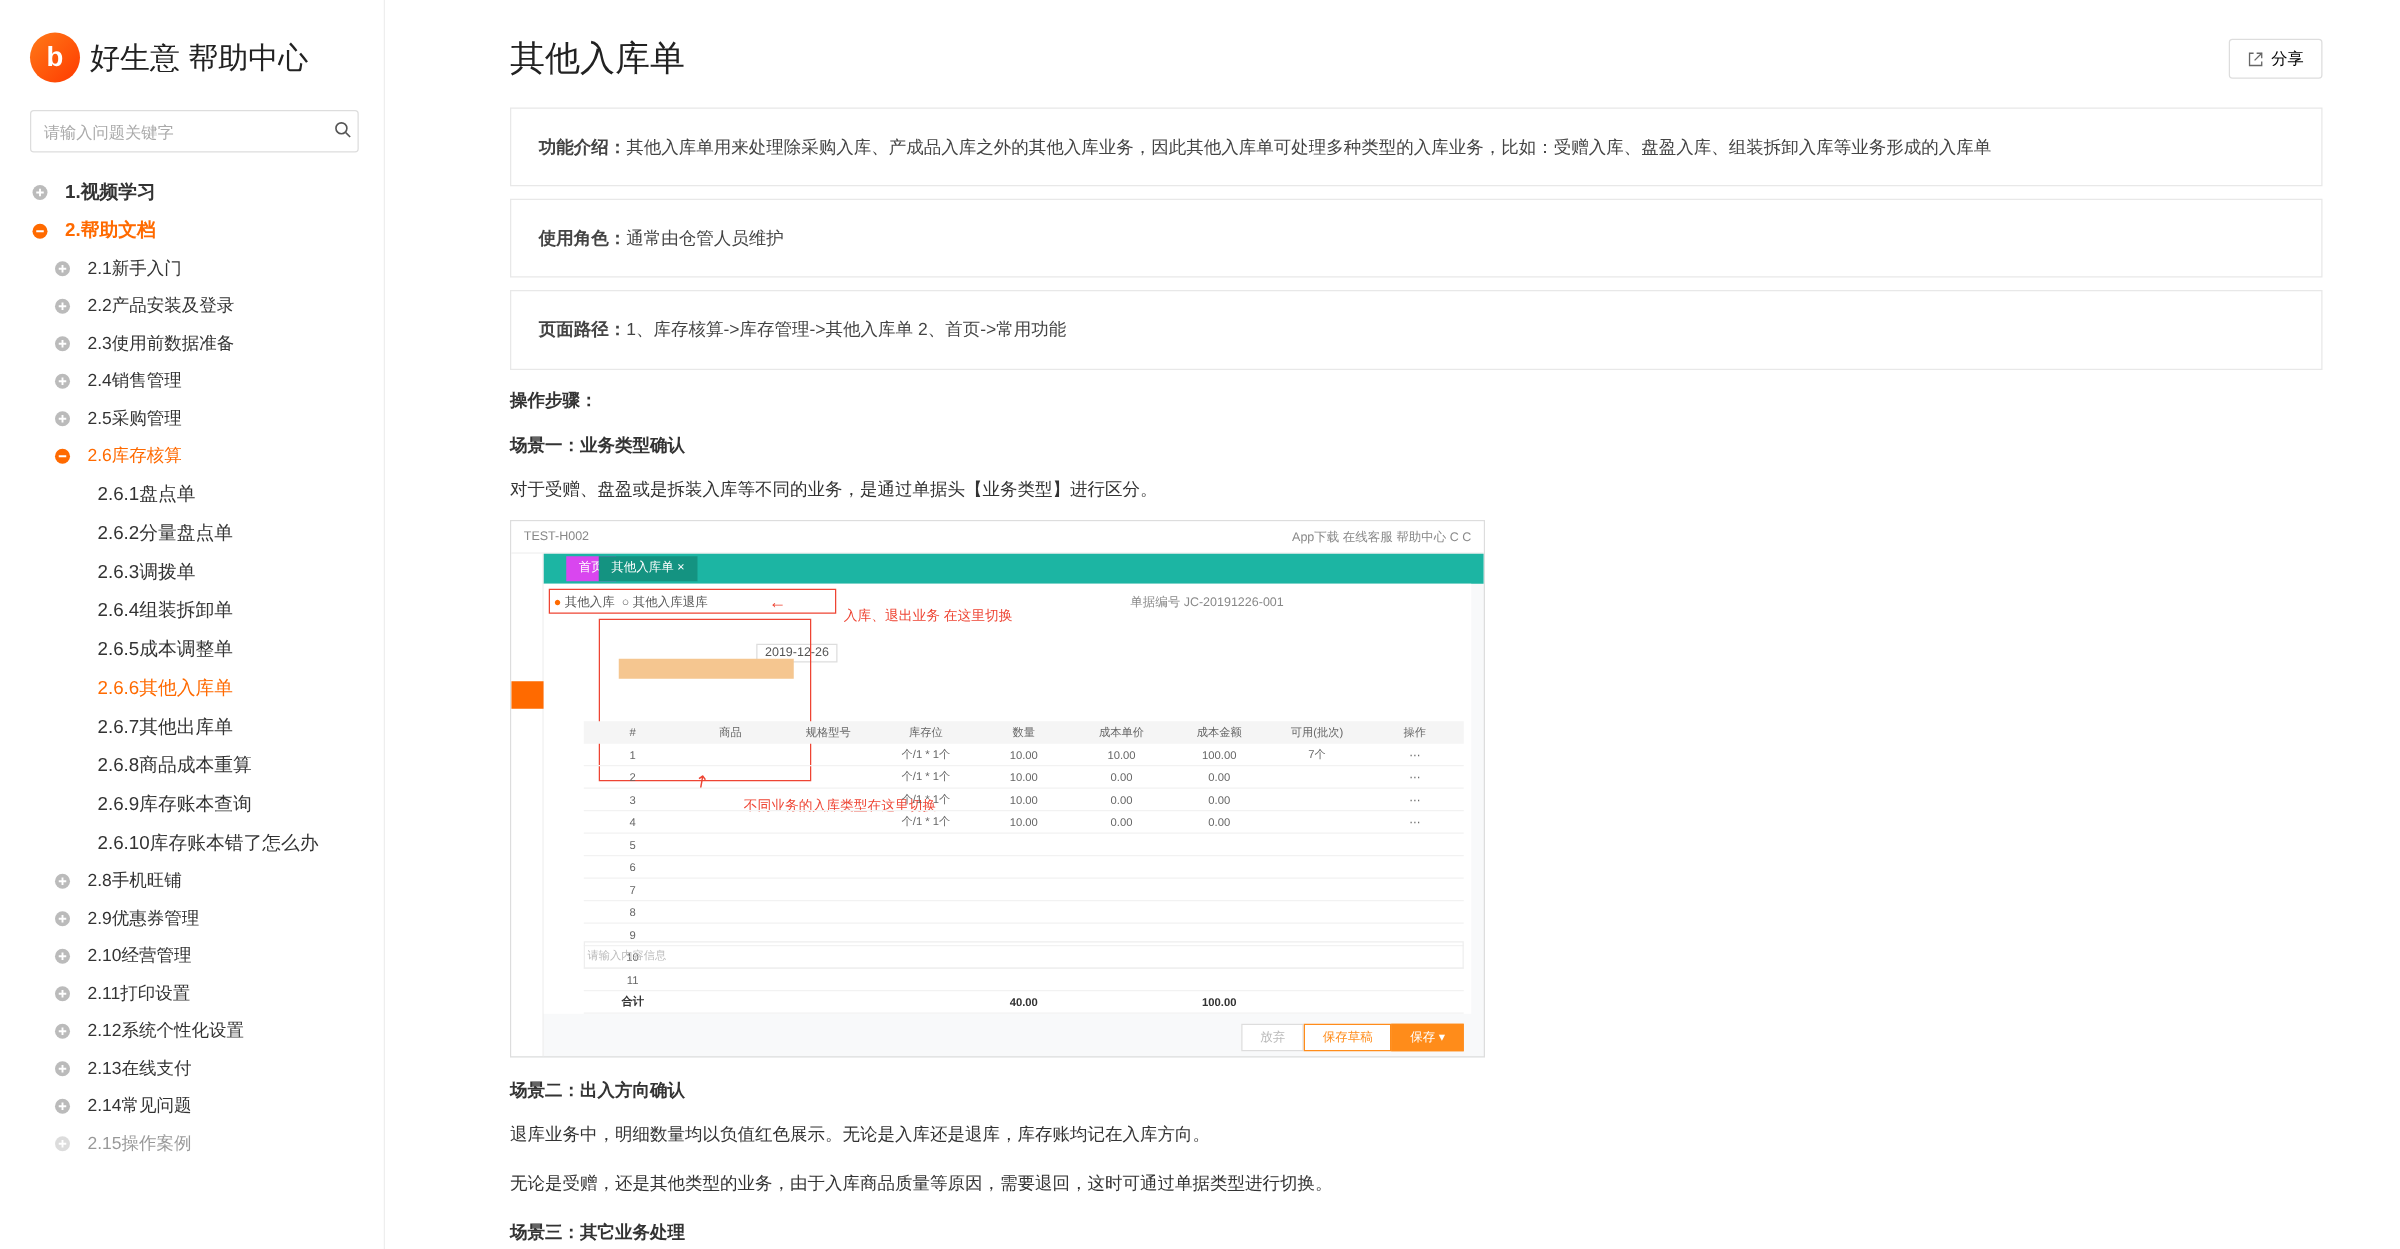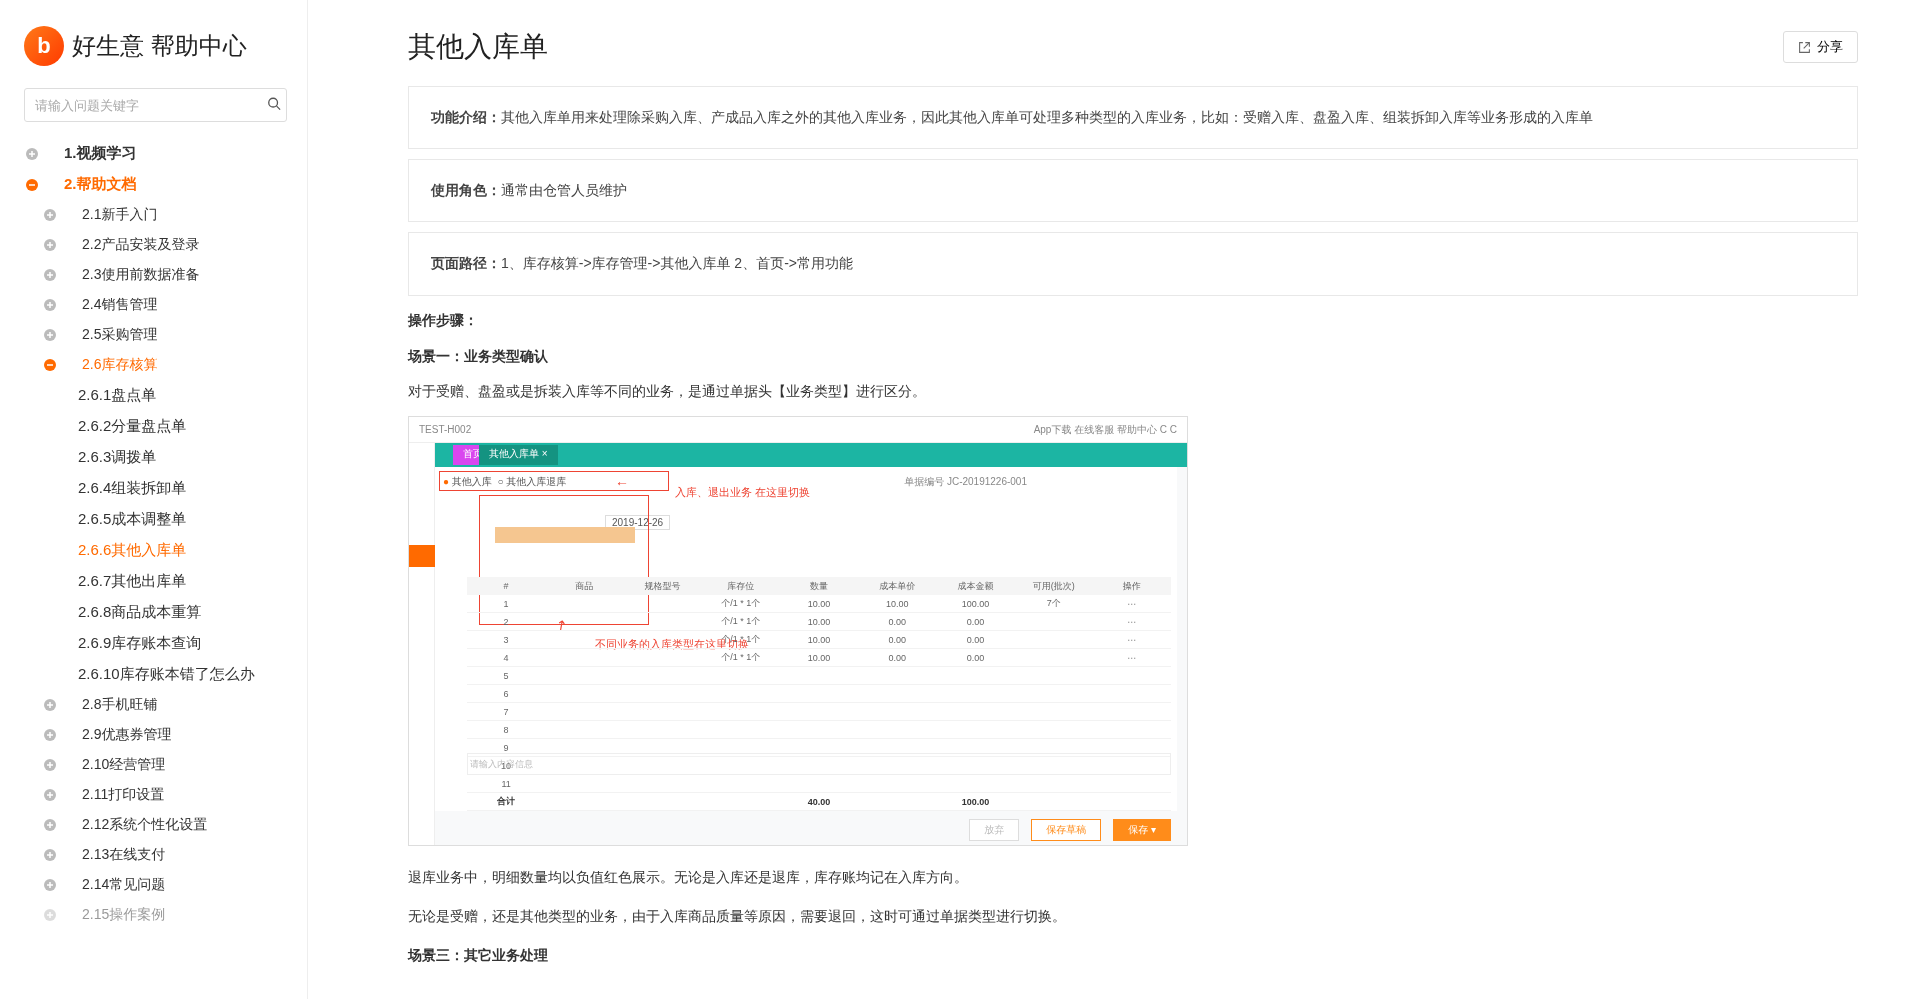--- a/index.html
+++ b/index.html
@@ -7,21 +7,21 @@
 .container { display:flex; width:1920px; min-height:999px; }
 .sidebar { width:308px; flex:0 0 308px; padding:20px 20px 20px 24px; border-right:1px solid #eee; }
 .logo-row { display:flex; align-items:center; gap:8px; margin-bottom:22px; margin-top:6px; }
 .logo-badge { width:40px; height:40px; border-radius:50%; background:linear-gradient(135deg,#ff7a18,#ff3a00); display:flex; align-items:center; justify-content:center; color:#fff; font-weight:bold; font-size:22px; }
 .logo-text { font-size:24px; color:#222; font-weight:400; }
 .search-wrap { position:relative; margin-bottom:16px; }
 .search-input { width:100%; height:34px; border:1px solid #ddd; border-radius:3px; padding:0 34px 0 10px; font-size:13px; color:#333; }
 .search-input::placeholder { color:#aaa; }
 .search-btn { position:absolute; right:6px; top:50%; transform:translateY(-50%); background:none; border:none; cursor:pointer; color:#555; }
 .nav-list { list-style:none; }
-.nav-item { display:flex; align-items:center; gap:24px; padding:6px 0; cursor:pointer; color:#333; font-size:15px; }
+.nav-item { display:flex; align-items:center; gap:12px; padding:6px 0; cursor:pointer; color:#333; font-size:15px; }
 .nav-item .nav-icon { width:16px; height:16px; display:inline-flex; align-items:center; justify-content:center; }
 .nav-level1 { font-weight:bold; }
 .nav-level2 { padding-left:18px; font-weight:normal; font-size:14px; }
 .nav-level3 { padding-left:54px; font-weight:normal; font-size:15px; color:#333; }
 .nav-active a, .nav-active span.label { color:#ff6a00; }
 .nav-expanded .nav-icon svg circle { fill:#ff6a00; }
 .main { flex:1; padding:28px 40px 80px 100px; max-width:1590px; }
 .title-row { display:flex; align-items:center; justify-content:space-between; margin-bottom:20px; }
 .page-title { font-size:28px; font-weight:normal; color:#222; }
 .share-btn { border:1px solid #ddd; background:#fff; padding:6px 14px; font-size:13px; border-radius:3px; display:flex; align-items:center; gap:6px; cursor:pointer; }
@@ -38,21 +38,21 @@
 .sp-tab { position:absolute; left:28px; top:28px; height:20px; background:#149381; color:#fff; font-size:10px; padding:2px 10px; }
 .sp-body { position:absolute; top:50px; left:26px; right:10px; bottom:34px; background:#fff; }
 .sp-redbox { position:absolute; border:1.5px solid #e43; }
 .sp-redtext { position:absolute; color:#e43; font-size:11px; }
 .sp-arrow { position:absolute; color:#e43; font-size:14px; }
 .sp-table { position:absolute; top:110px; left:32px; right:6px; font-size:9px; color:#666; }
 .sp-table-head { display:flex; background:#f5f5f5; height:18px; align-items:center; }
 .sp-table-head div { flex:1; text-align:center; }
 .sp-table-row { display:flex; height:18px; align-items:center; border-bottom:1px solid #f2f2f2; }
 .sp-table-row div { flex:1; text-align:center; }
-.sp-footer { position:absolute; bottom:0; left:26px; right:10px; height:30px; display:flex; justify-content:flex-end; align-items:center; gap:12px; padding-right:6px; }
+.sp-footer { position:absolute; bottom:0; left:26px; right:10px; height:30px; display:flex; justify-content:flex-end; align-items:center; gap:0; padding-right:6px; }
 .sp-btn { font-size:10px; padding:3px 14px; border:1px solid #ddd; background:#fff; }
 .sp-btn-primary { background:#ff8c1a; color:#fff; border-color:#ff8c1a; }
 .sp-btn-outline { border-color:#ff8c1a; color:#ff8c1a; }
 </style>
 </head>
 <body>
 
 <div class="container">
   <aside class="sidebar">
     <div class="logo-row">
@@ -459,18 +459,19 @@
         </div>
         <div style="position:absolute;bottom:36px;left:32px;right:6px;height:22px;border:1px solid #eee;font-size:9px;color:#bbb;padding:4px 2px;">请输入内容信息</div>
       </div>
       <div class="sp-footer">
         <span class="sp-btn">放弃</span>
         <span class="sp-btn sp-btn-outline">保存草稿</span>
         <span class="sp-btn sp-btn-primary"><span>保存</span> ▾</span>
       </div>
     </div>
 
+    <p class="scenario-title">场景二：出入方向确认</p>
     <p class="body-text">退库业务中，明细数量均以负值红色展示。无论是入库还是退库，库存账均记在入库方向。</p>
     <p class="body-text">无论是受赠，还是其他类型的业务，由于入库商品质量等原因，需要退回，这时可通过单据类型进行切换。</p>
     <p class="scenario-title">场景三：其它业务处理</p>
 
   </main>
 </div>
 
 </body></html>

